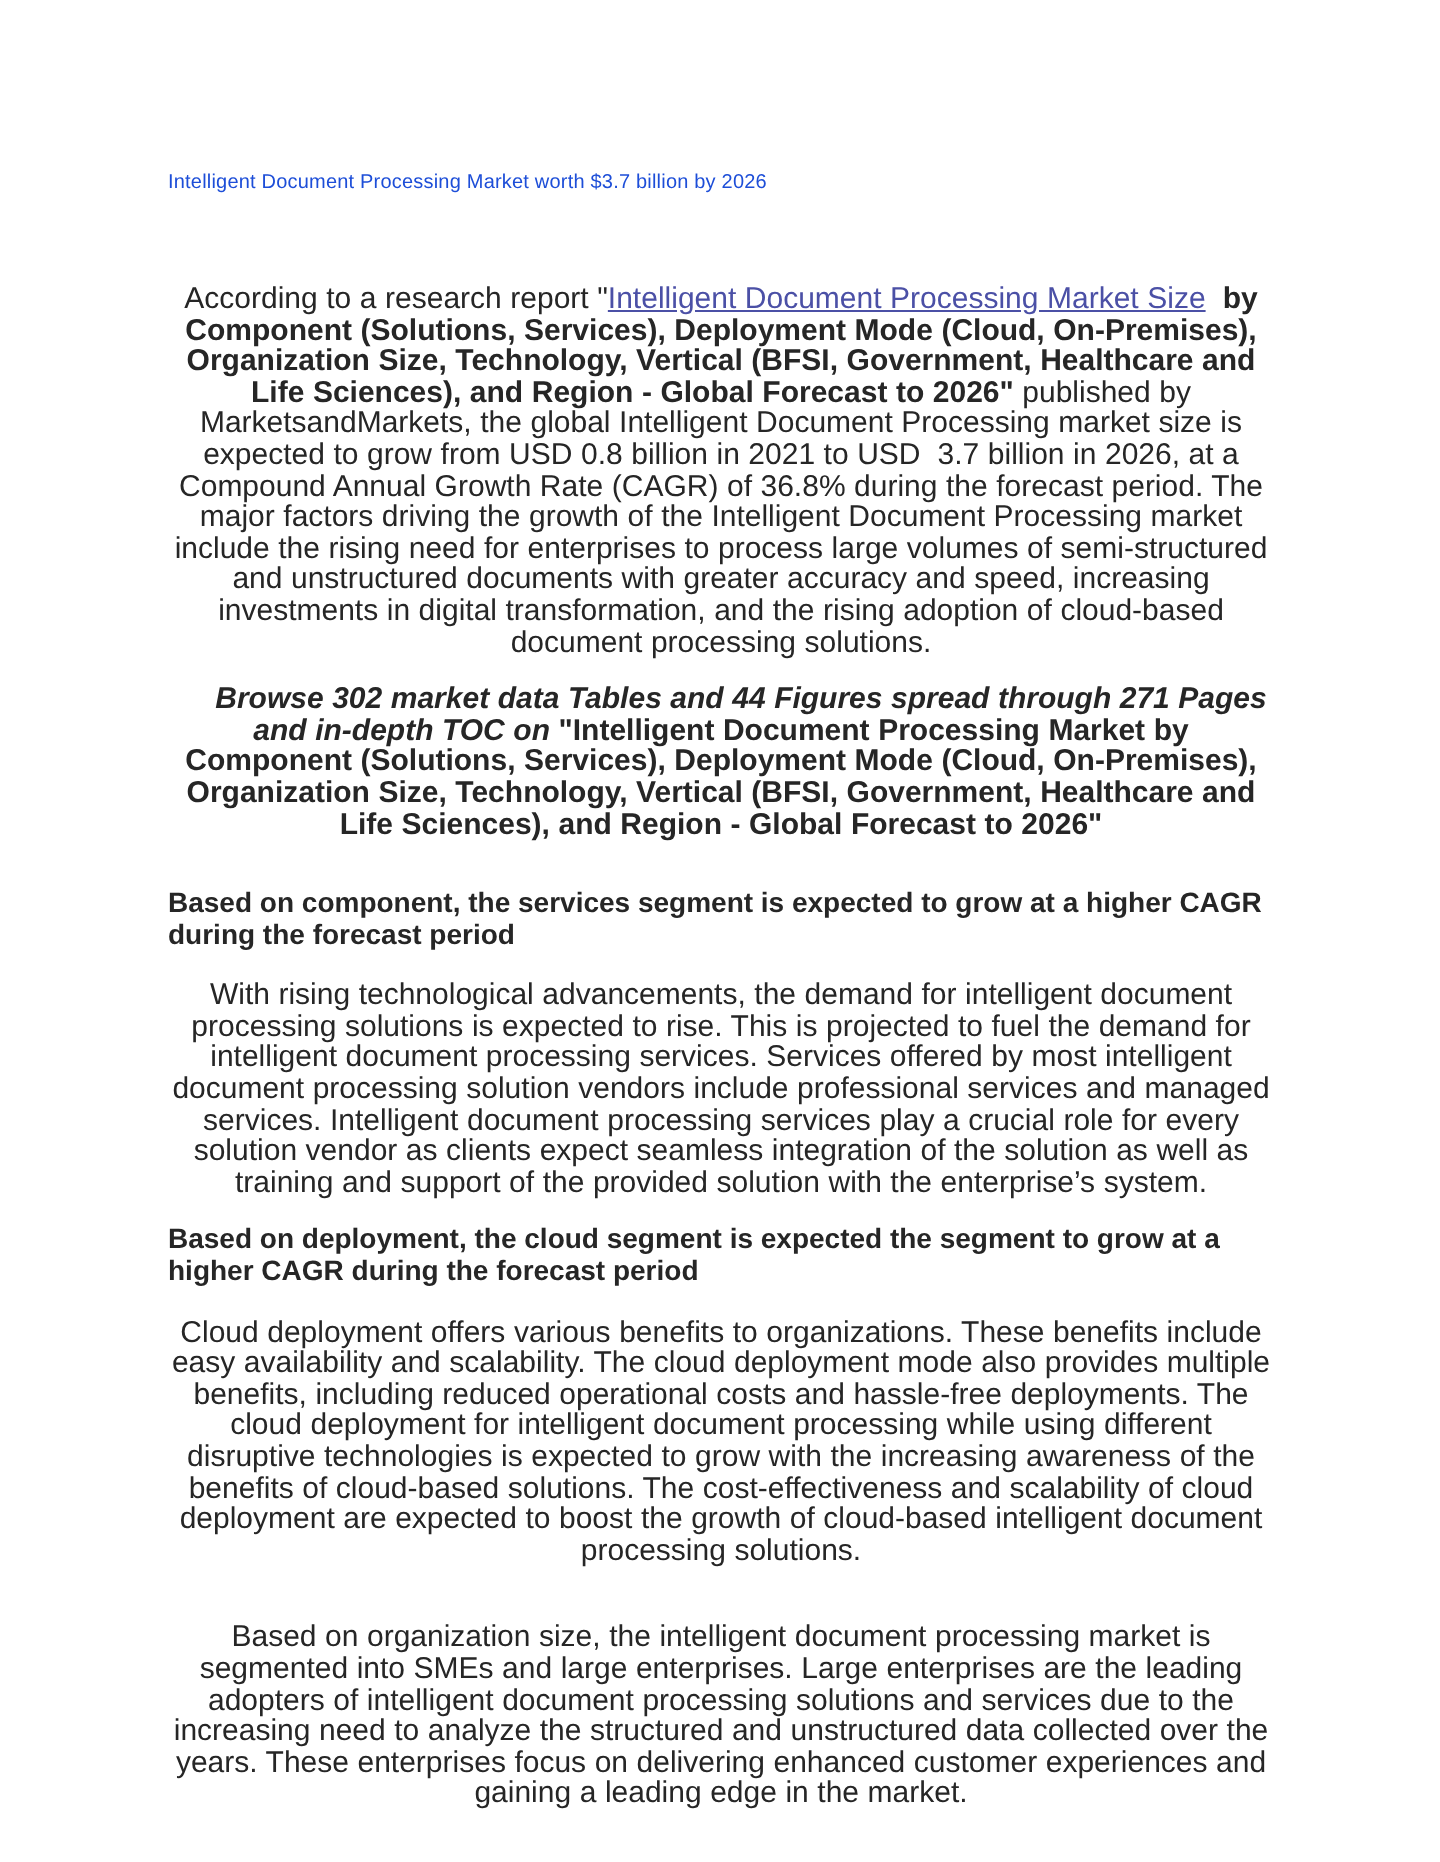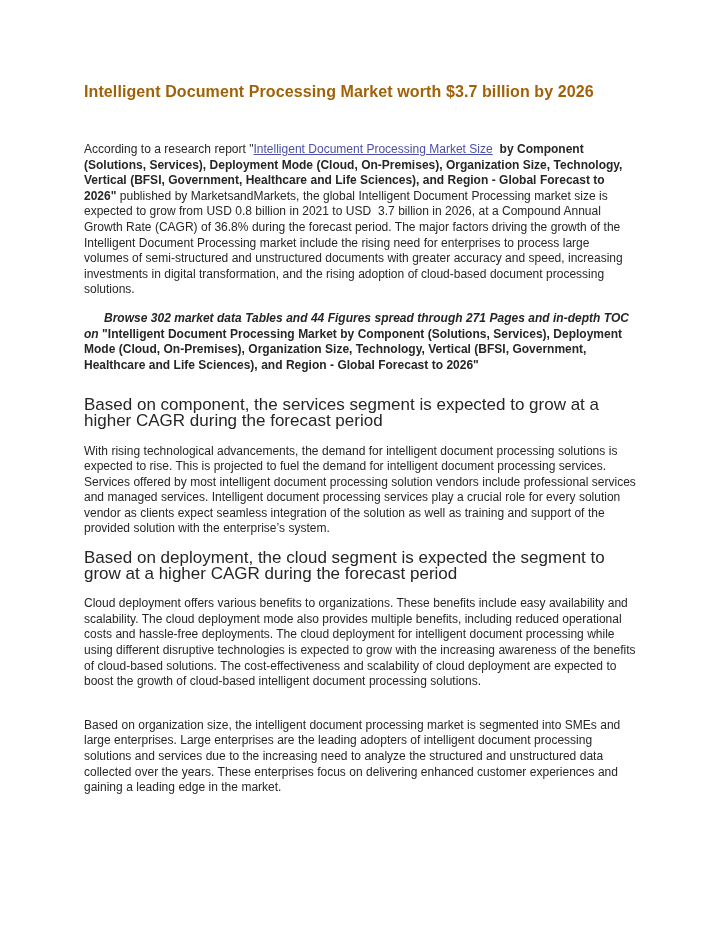--- a/index.html
+++ b/index.html
@@ -21,54 +21,54 @@
     background: #ffffff;
     box-sizing: border-box;
   }
   .content {
     position: absolute;
     left: 84px;
     top: 84px;
     width: 553px;
   }
   .doc-title {
-    font-size: 16px;
-    font-weight: bold;
+    font-size: 10px;
+    font-weight: normal;
     line-height: 16px;
     letter-spacing: 0.1px;
-    color: #a16207;
+    color: #1d4ed8;
     margin: 0 0 0 0;
     padding: 0;
   }
   .spacer-after-title {
     height: 42px;
   }
   p.para {
-    font-size: 12px;
+    font-size: 15px;
     line-height: 15.6px;
     color: #262626;
     margin: 0 0 0 0;
     padding: 0;
-    text-align: left;
+    text-align: center;
     white-space: pre-wrap;
     word-spacing: 0.1px;
   }
   .b { font-weight: bold; }
   .bi { font-weight: bold; font-style: italic; margin-left: 20px; }
   a.doclink {
     color: #4b50a6;
     text-decoration: underline;
     font-weight: normal;
   }
   .gap-sm { height: 13px; }
   .gap-md { height: 15px; }
   .gap-lg { height: 24px; }
   .heading {
-    font-size: 17px;
-    font-weight: normal;
+    font-size: 14px;
+    font-weight: bold;
     line-height: 15.6px;
     color: #262626;
     margin: 0;
     padding: 0;
   }
 </style>
 </head>
 <body>
 
 <div class="page">

